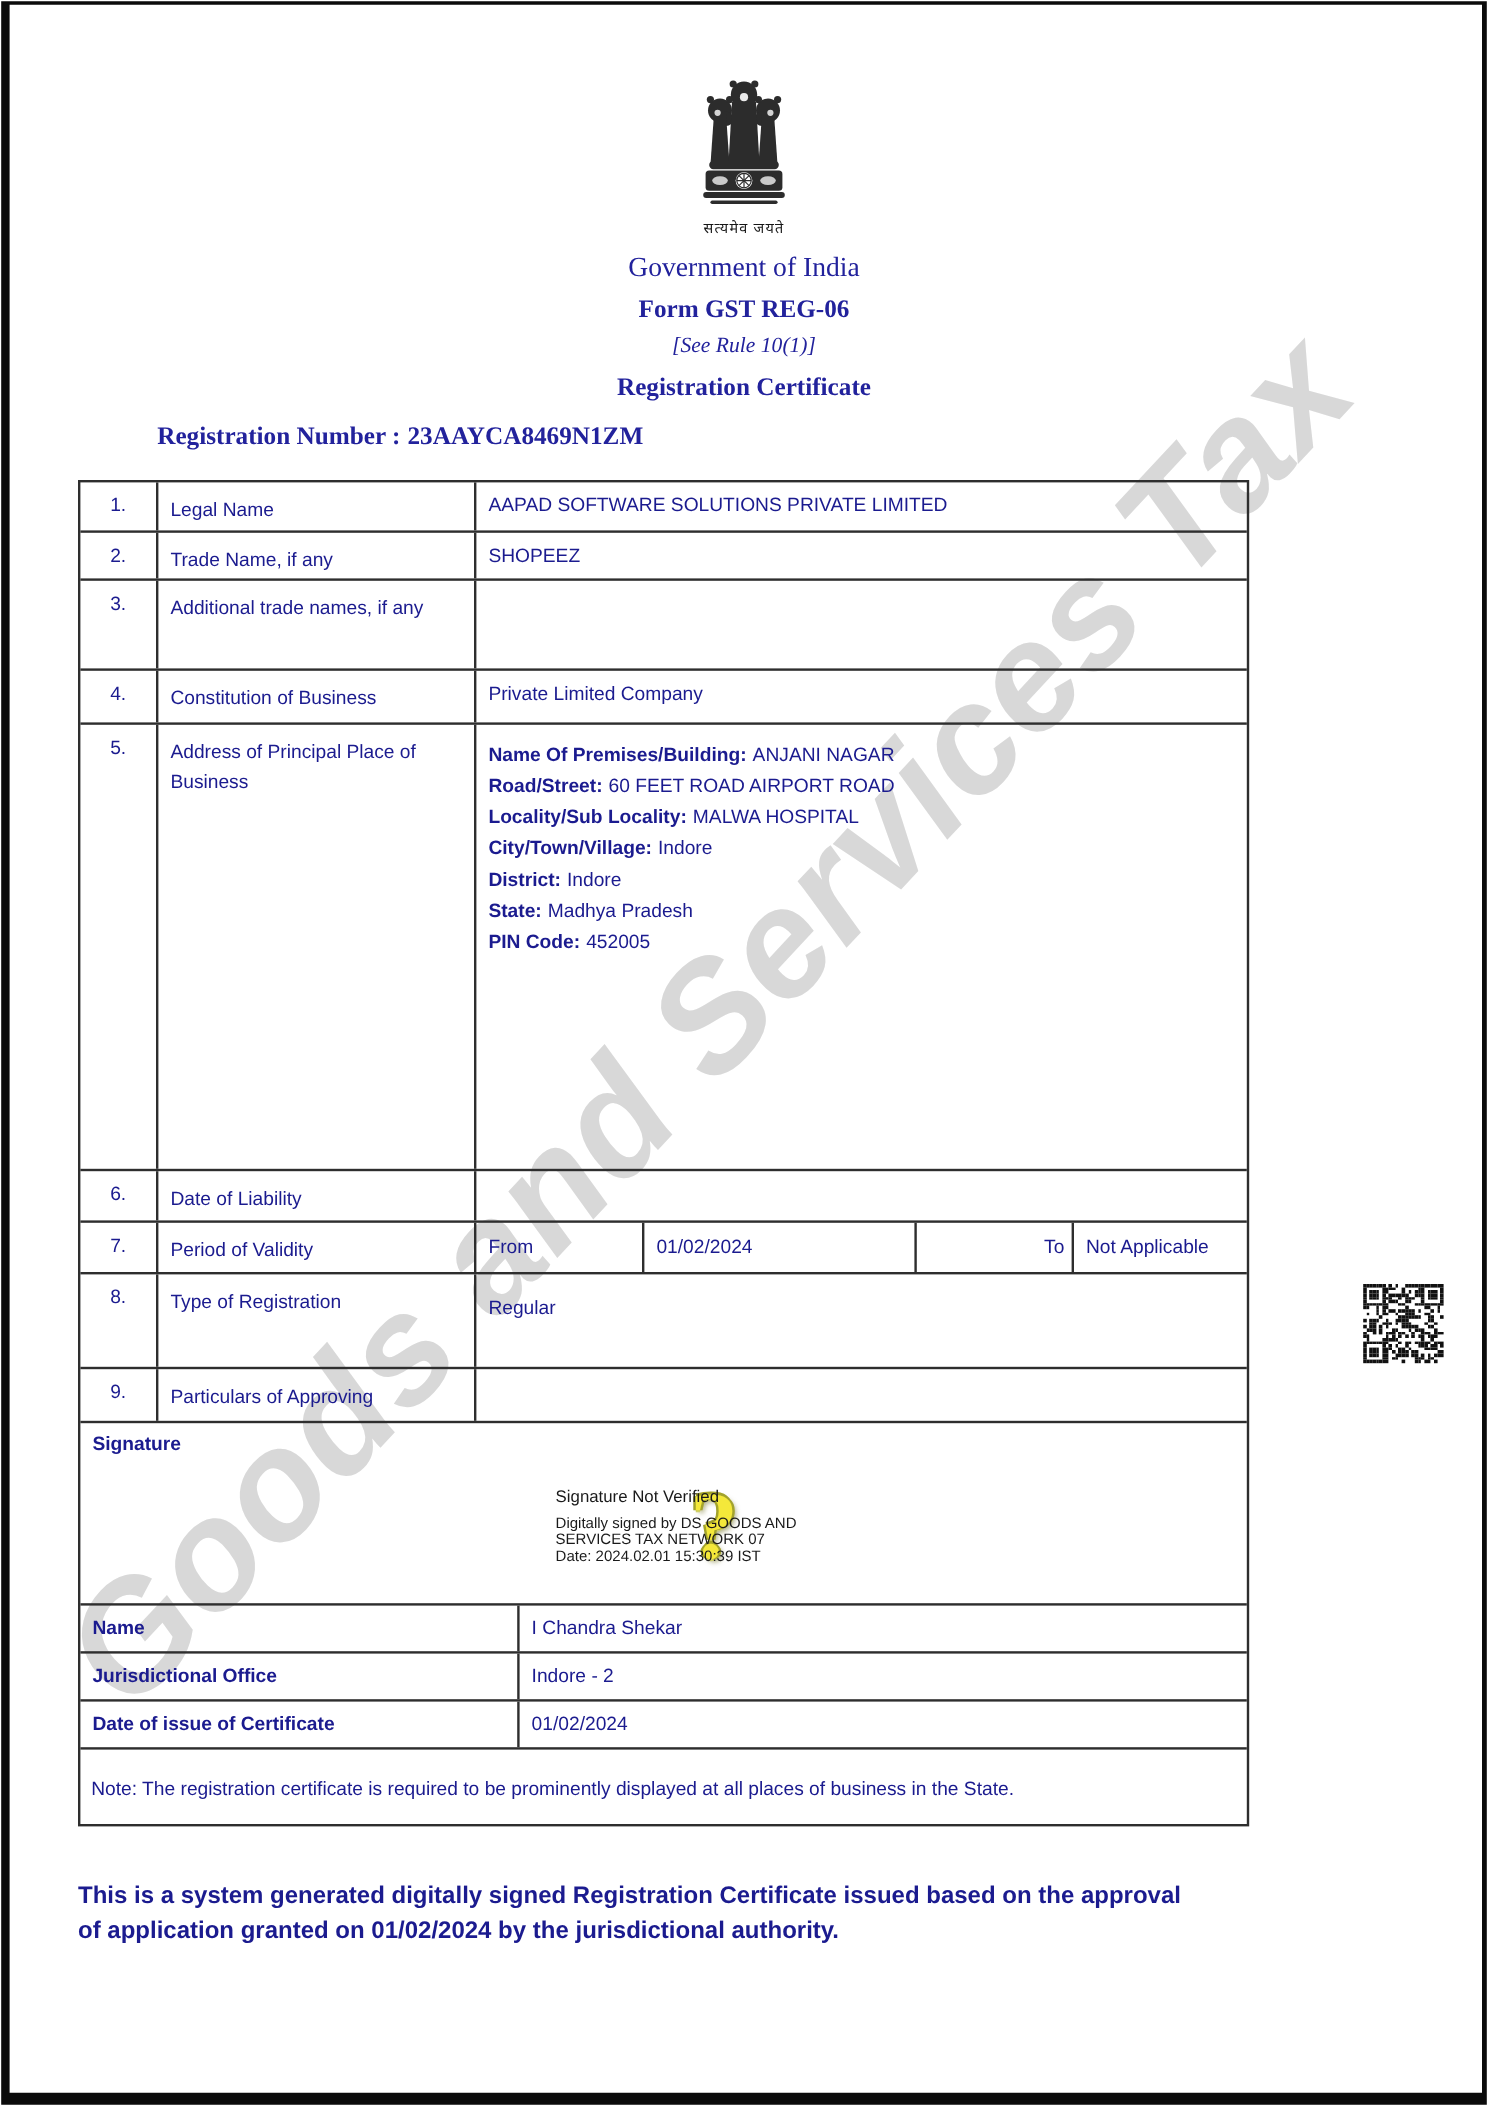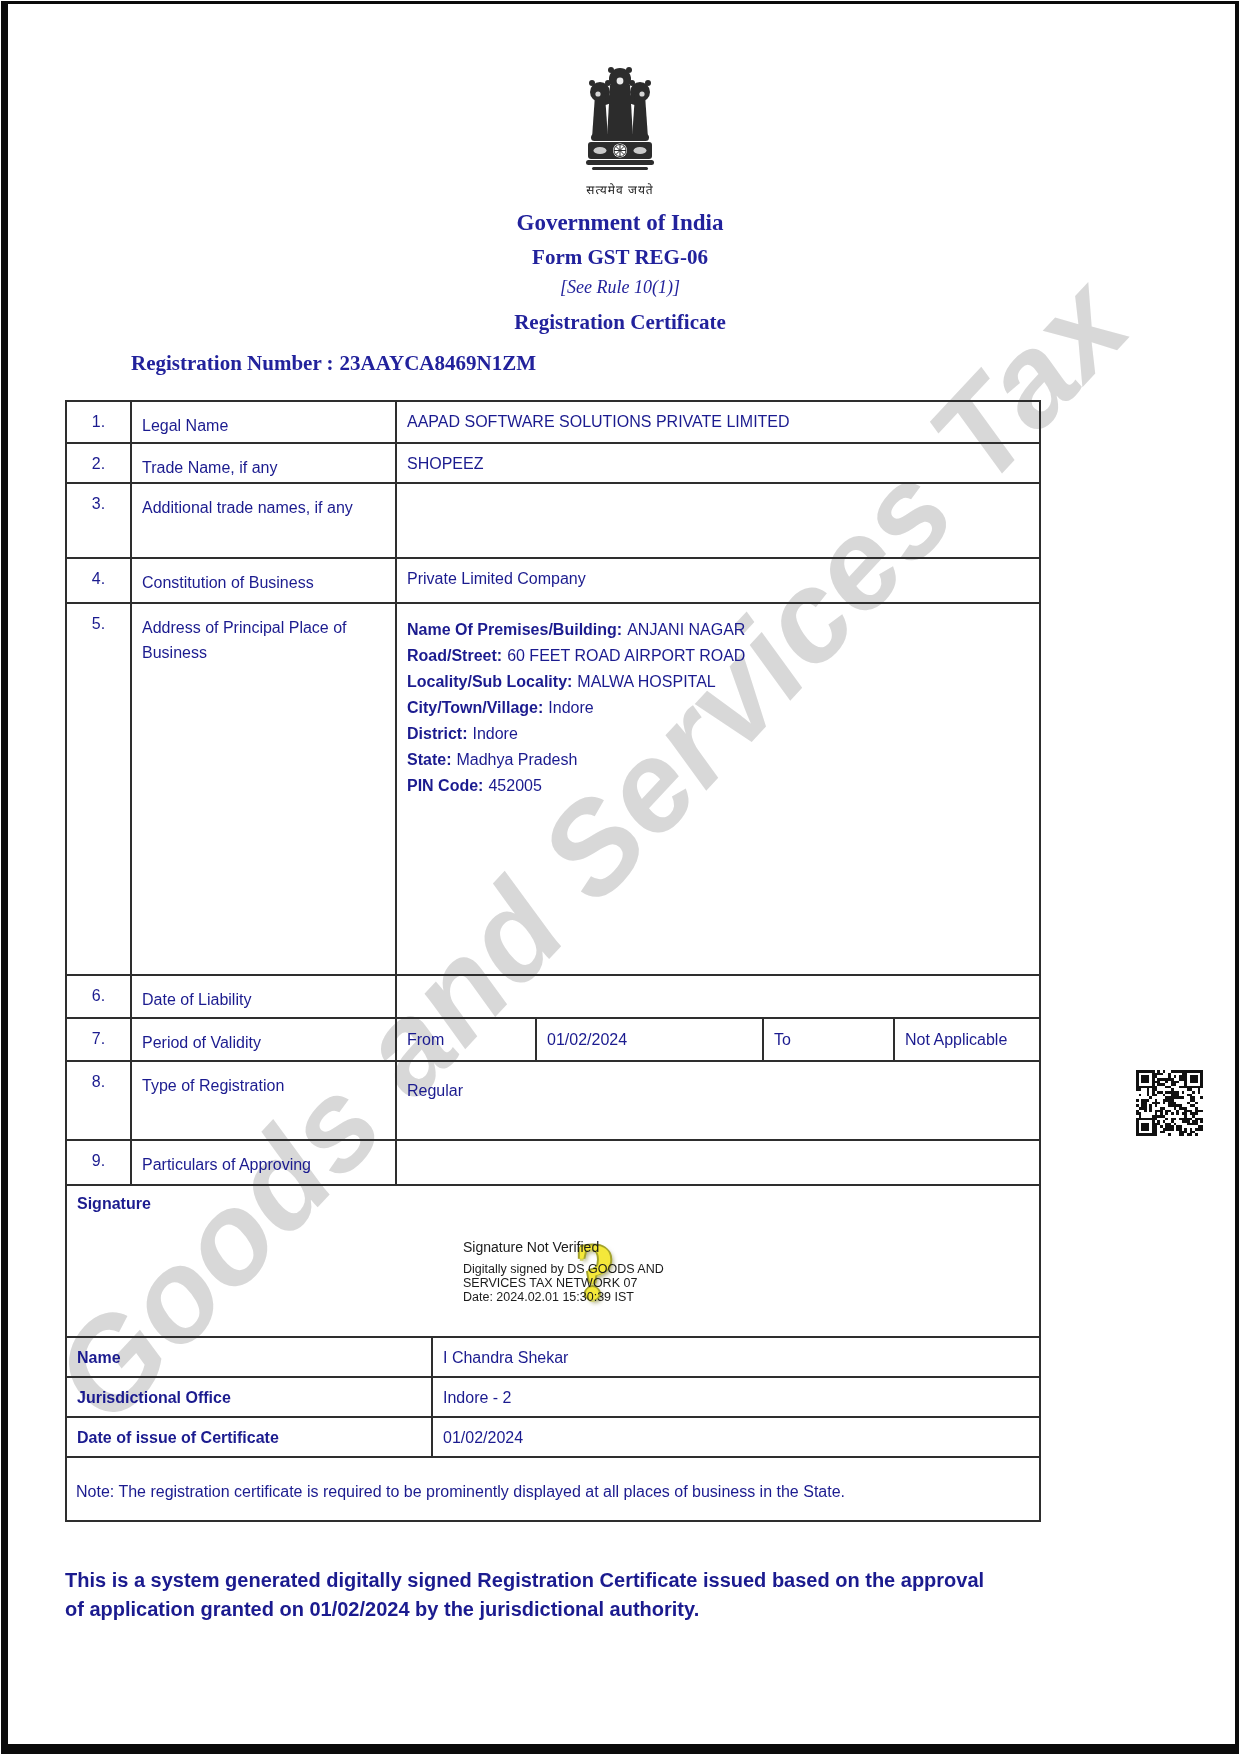--- a/index.html
+++ b/index.html
@@ -30,21 +30,21 @@
     font-size:128px; letter-spacing:1px;
     color:#bdbdbd; opacity:.58; white-space:nowrap;
   }
   
   .header{ position:absolute; left:0; top:0; width:1240px; z-index:2; }
   .emblem-wrap{ position:absolute; left:560px; top:62px; width:120px; text-align:center; }
   .emblem-wrap svg{ display:block; margin:0 auto; }
   .motto{ margin-top:3px; font-size:12px; letter-spacing:1px; color:#161616; }
   .h-center{ position:absolute; left:0; width:1240px; text-align:center;
     font-family:"Liberation Serif", serif; color:var(--hnavy); }
-  .h-gov{ top:210px; font-size:23px; font-weight:bold; }
+  .h-gov{ top:210px; font-size:23px; font-weight:normal; }
   .h-form{ top:245px; font-size:21px; font-weight:bold; }
   .h-rule{ top:277px; font-size:18px; font-style:italic; }
   .h-cert{ top:310px; font-size:21px; font-weight:bold; }
   .reg-line{ position:absolute; left:131px; top:351px; z-index:2;
     font-family:"Liberation Serif", serif; font-size:21px; font-weight:bold; color:var(--hnavy); }
   .reg-line span{ margin-right:6px;text-align:right; }
   
   .cert-table{
     position:absolute; left:65px; top:400px; width:976px; z-index:2;
     border:2px solid var(--bd); color:var(--navy); font-size:16px;
@@ -61,21 +61,21 @@
   .h40{ height:40px; } .h43{ height:43px; } .h45{ height:45px; }
   .h75{ height:75px; } .h79{ height:79px; } .h84{ height:64px; }
   .h129{ height:152px; } .h372{ height:372px; }
   .addr{ padding-top:13px; }
   .addr-line{ line-height:26px; }
   .addr-line b{ margin-right:5px; }
   
   .c-sub{ padding:12px 6px 0 10px; }
   .w140{ width:140px; border-right:2px solid var(--bd); }
   .w227{ width:227px; border-right:2px solid var(--bd); }
-  .w131{ width:131px; border-right:2px solid var(--bd); }
+  .w131{ width:131px; border-right:2px solid var(--bd);text-align:right; }
   .wrest{ flex:1; }
   
   .qr{
     position:absolute; left:739px; top:8px; width:67px; height:66px;
     display:grid; grid-template-columns:repeat(25,1fr); grid-template-rows:repeat(25,1fr);
     background:#ffffff;
   }
   .qr i{ display:block; }
   .qr i.d{ background:#111111; }
   

